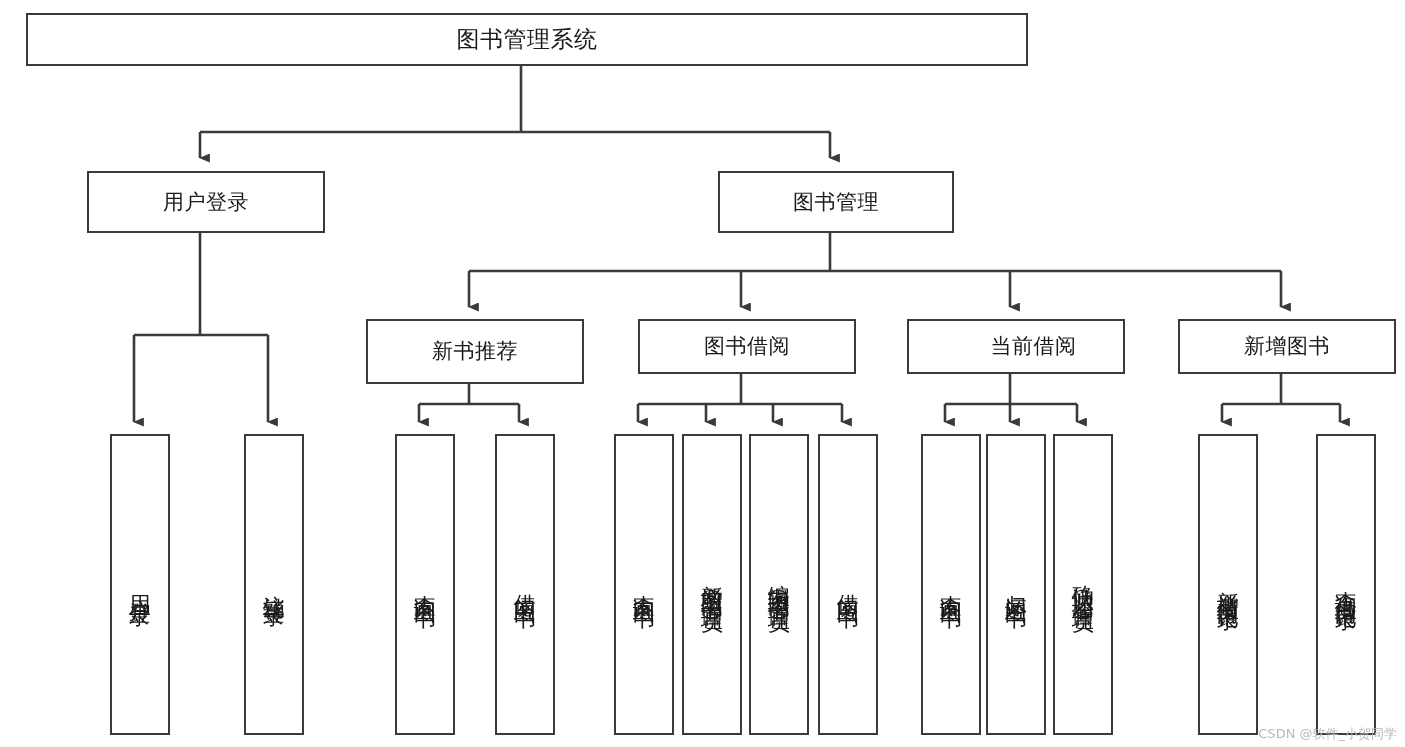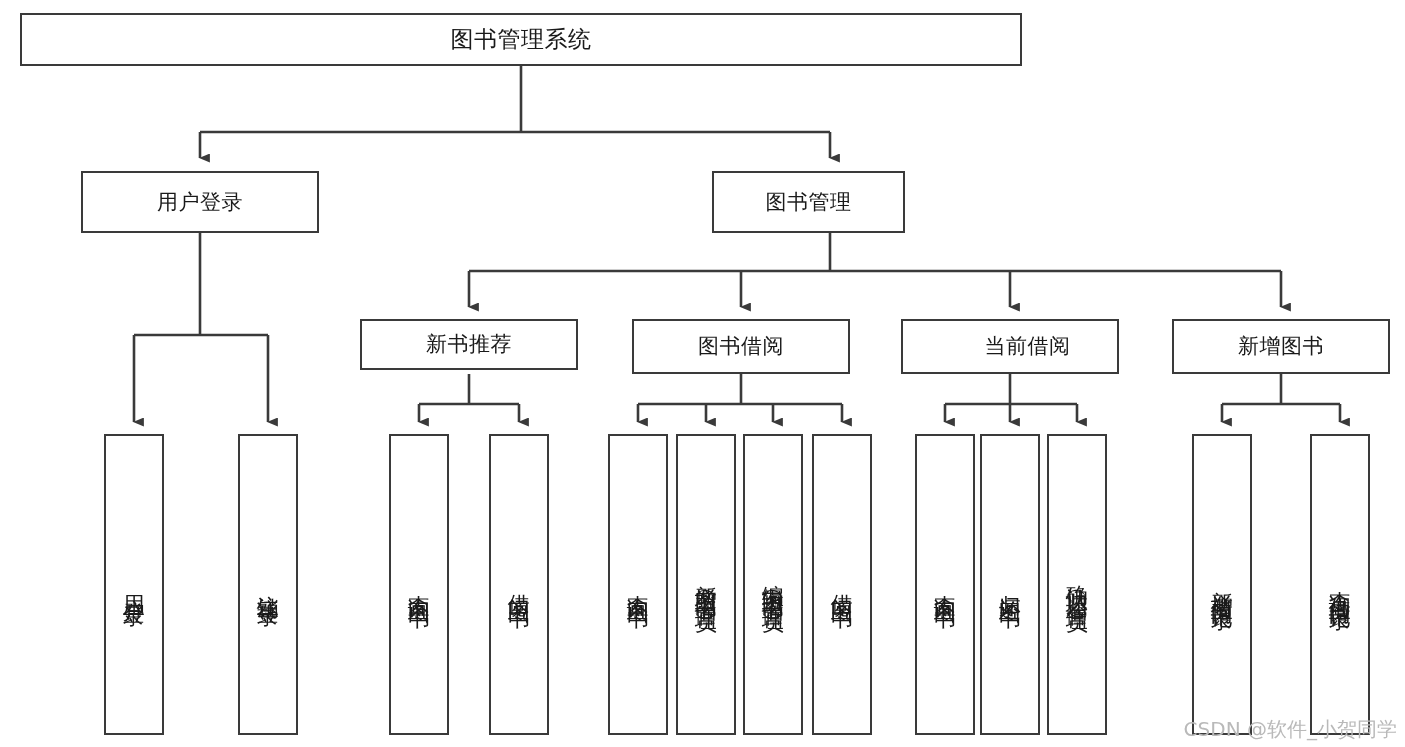--- a/index.html
+++ b/index.html
@@ -27,40 +27,41 @@
   .node {
     position: absolute;
     box-sizing: border-box;
     background: #ffffff;
     border: 2.5px solid #3a3a3a;
     display: flex;
     align-items: center;
     justify-content: center;
     color: #1a1a1a;
     z-index: 2;
+    margin-left: 6px;
   }
   .node-label {
     font-size: 21px;
     line-height: 1.15;
     letter-spacing: 0.5px;
     white-space: nowrap;
     text-align: center;
   }
   .node.vertical .node-label {
     writing-mode: vertical-rl;
     text-orientation: upright;
     letter-spacing: 4px;
     font-size: 22px;
   }
   .node.root .node-label { font-size: 23px; }
   .watermark {
     position: absolute;
     right: 8px;
     bottom: 4px;
-    font-size: 20px;
+    font-size: 13px;
     color: #b9b9b9;
     white-space: nowrap;
     z-index: 5;
     font-family: "DejaVu Sans", "Liberation Sans", sans-serif;
   }
 </style>
 </head>
 <body>
 
 <div id="canvas">
@@ -115,25 +116,25 @@
     </g>
   </svg>
 
   <div class="node root" style="left:20px; top:13px; width:1002px; height:53px;">
     <span class="node-label">图书管理系统</span>
   </div>
 
   <div class="node" style="left:81px; top:171px; width:238px; height:62px;">
     <span class="node-label">用户登录</span>
   </div>
-  <div class="node" style="left:712px; top:171px; width:193px; height:62px;">
+  <div class="node" style="left:712px; top:171px; width:236px; height:62px;">
     <span class="node-label">图书管理</span>
   </div>
 
-  <div class="node" style="left:360px; top:319px; width:218px; height:51px;">
+  <div class="node" style="left:360px; top:319px; width:218px; height:65px;">
     <span class="node-label">新书推荐</span>
   </div>
   <div class="node" style="left:632px; top:319px; width:218px; height:55px;">
     <span class="node-label">图书借阅</span>
   </div>
   <div class="node" style="left:901px; top:319px; width:218px; height:55px;padding-left:35px;">
     <span class="node-label">当前借阅</span>
   </div>
   <div class="node" style="left:1172px; top:319px; width:218px; height:55px;">
     <span class="node-label">新增图书</span>

